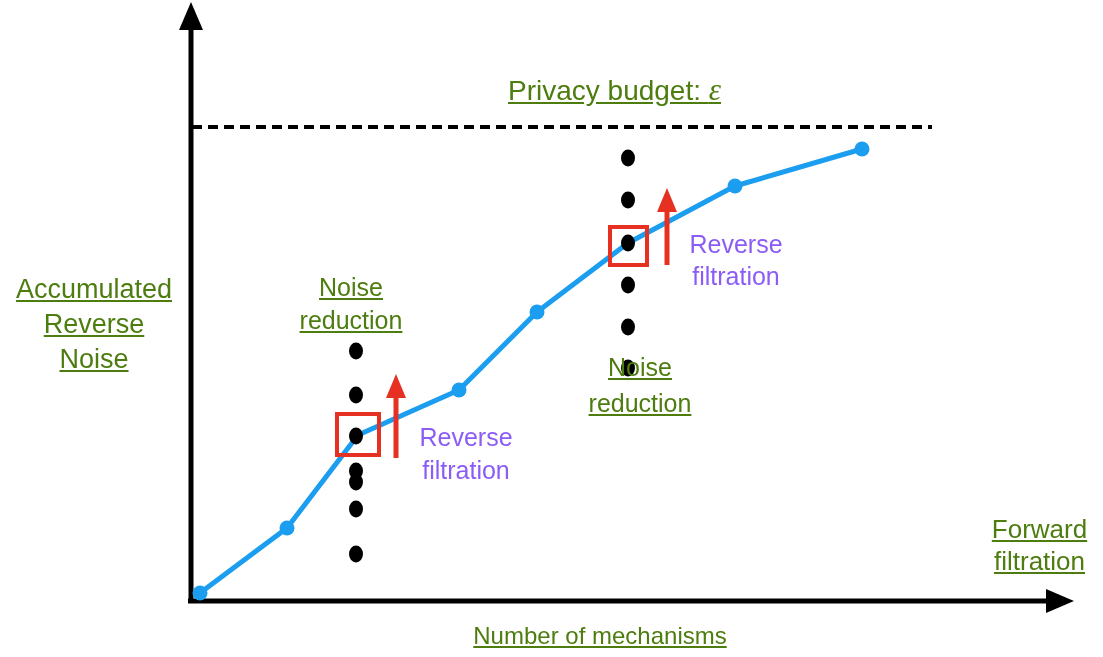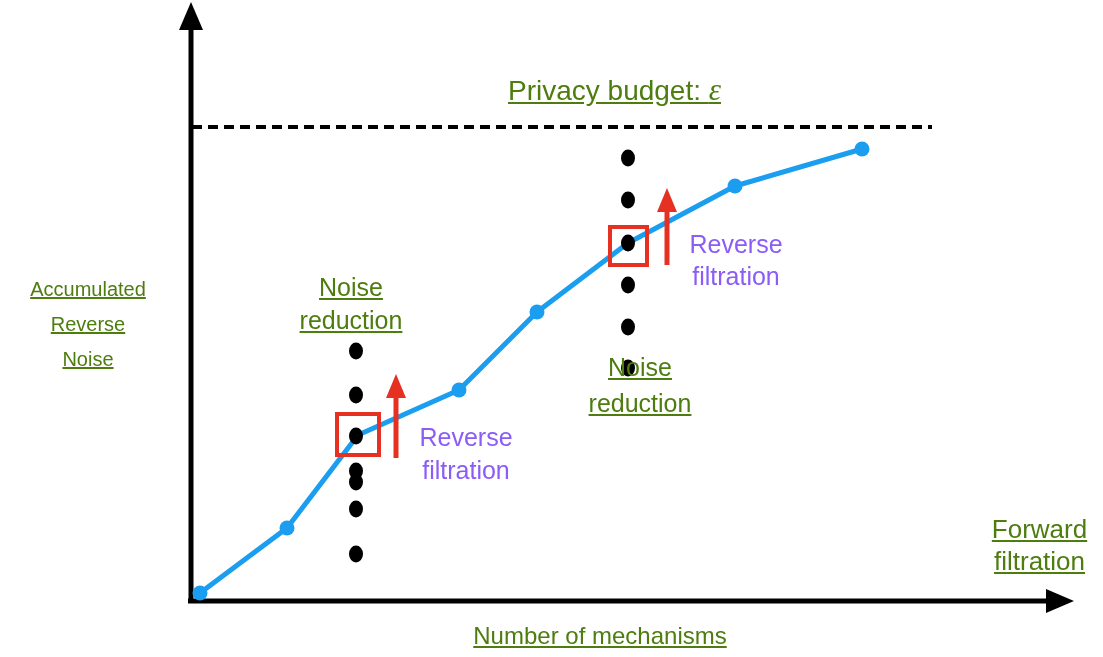--- a/index.html
+++ b/index.html
@@ -9,21 +9,21 @@
     background:#ffffff;
     overflow:hidden;
     font-family:"Liberation Sans", sans-serif;
     color:#000;
   }
   #diagram-svg{position:absolute;left:0;top:0;}
   .lbl{position:absolute;z-index:2;}
   .center{text-align:center;}
   .black{color:#4d7c0f;text-decoration:underline;}
   .red{color:#8b5cf6;}
-  .y-axis-label{left:2px;top:272px;width:172px;font-size:20px;line-height:35px;text-align:center;}
+  .y-axis-label{left:8px;top:272px;width:172px;font-size:27px;line-height:35px;text-align:center;}
   .privacy-budget{left:508px;top:72px;font-size:28px;white-space:nowrap;}
   .privacy-budget .eps{font-family:"Liberation Serif", serif;font-style:italic;font-size:31px;}
   .noise-1{left:269px;top:271px;width:164px;font-size:25px;line-height:33px;}
   .noise-2{left:558px;top:349px;width:164px;font-size:25px;line-height:36px;}
   .reverse-1{left:405px;top:421px;width:122px;font-size:25px;line-height:33px;}
   .reverse-2{left:675px;top:228px;width:122px;font-size:25px;line-height:32px;}
   .x-axis-label{left:350px;top:622px;width:500px;font-size:24px;}
   .forward-label{left:967px;top:513px;width:145px;font-size:26px;line-height:32px;}
 </style>
 </head>

